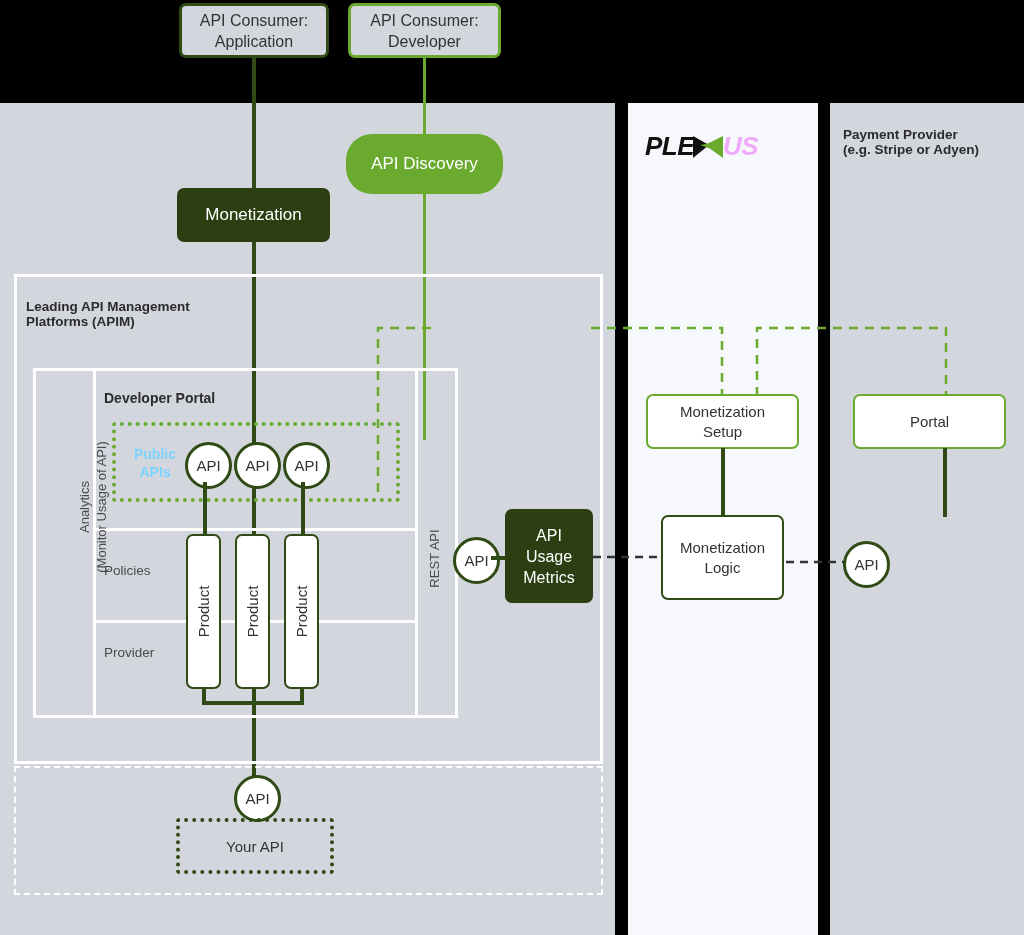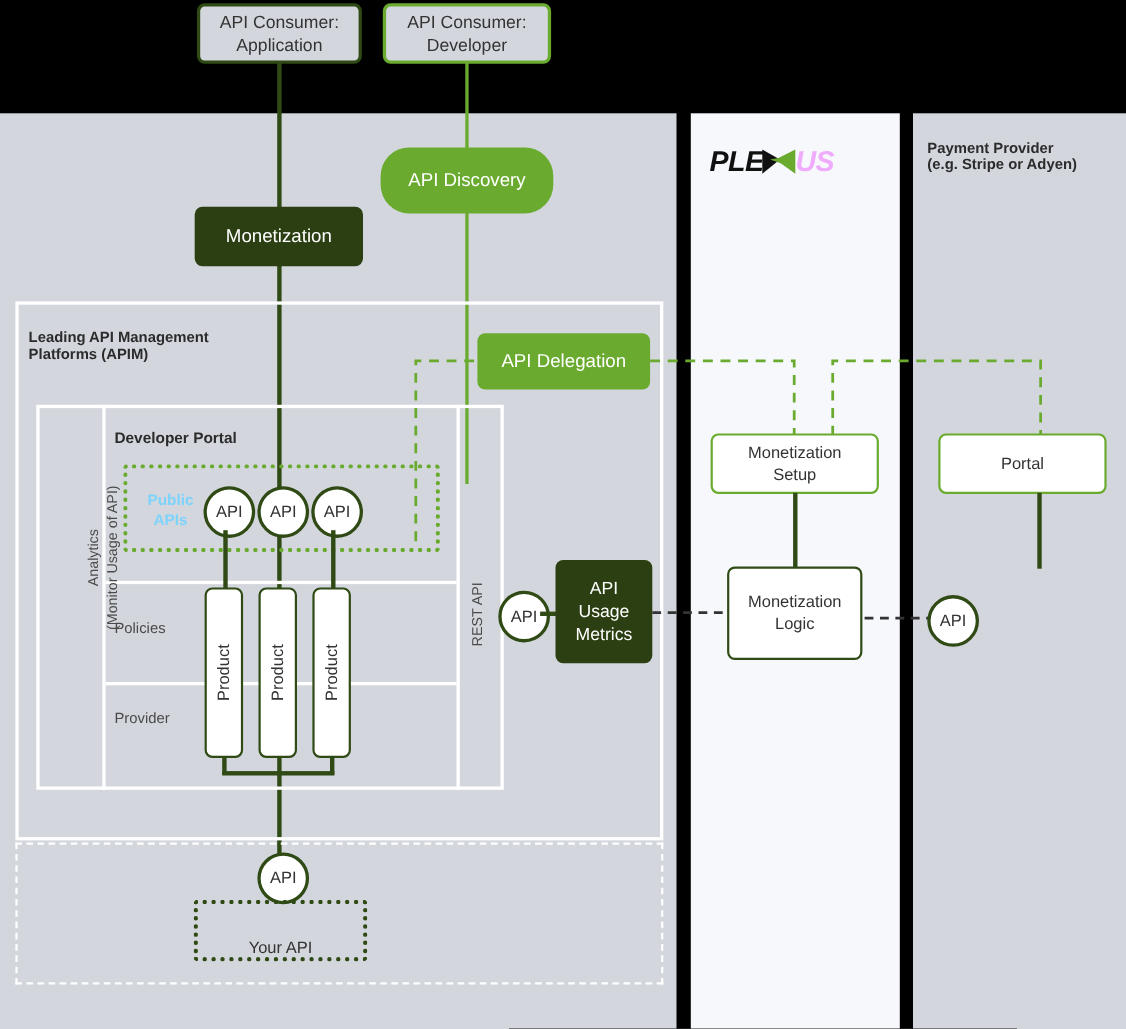--- a/index.html
+++ b/index.html
@@ -154,40 +154,37 @@
   <div class="abs line-h" style="left:491px;top:556px;width:16px;"></div>
   <div class="abs node box-darkgreen" style="left:505px;top:509px;width:88px;height:94px;font-size:16px;line-height:21px;">
     <span>API
 Usage
 Metrics</span>
   </div>
 
   <div class="abs api-circle" style="left:234px;top:775px;width:41px;height:41px;">
     <span>API</span>
   </div>
-  <div class="abs dotted-dark" style="left:176px;top:818px;width:158px;height:56px;align-items:flex-end;">
+  <div class="abs dotted-dark" style="left:176px;top:818px;width:158px;height:56px;">
     <span>Your API</span>
   </div>
 
   <svg class="abs" style="left:0;top:0;width:1024px;height:935px;pointer-events:none;">
 
     <path d="M 378 492 L 378 328 L 434 328" fill="none" stroke="#6aab2f" stroke-width="2.5" stroke-dasharray="9,7"></path>
 
     <path d="M 591 328 L 722 328 L 722 396" fill="none" stroke="#6aab2f" stroke-width="2.5" stroke-dasharray="9,7"></path>
 
     <path d="M 757 396 L 757 328 L 946 328 L 946 396" fill="none" stroke="#6aab2f" stroke-width="2.5" stroke-dasharray="9,7"></path>
 
     <path d="M 593 557 L 660 557" fill="none" stroke="#333" stroke-width="2.5" stroke-dasharray="8,6"></path>
 
     <path d="M 786 562 L 844 562" fill="none" stroke="#333" stroke-width="2.5" stroke-dasharray="8,6"></path>
   </svg>
 
-  <div class="abs node box-brightgreen" style="left:434px;top:303px;width:157px;height:51px;">
-    <span>API Delegation</span>
-  </div>
 
   <div class="abs logo" style="left:645px;top:131px;">
     <span class="blk">PLE</span><svg width="34" height="26" viewBox="0 0 34 26" style="vertical-align:-5px;margin:0 -2px 0 -3px;">
         <polygon points="2,2 18,11 2,24" fill="#111"></polygon>
         <polygon points="32,2 14,11 32,24" fill="#6aab2f"></polygon>
         <polygon points="9,11 26,8 26,17" fill="#6aab2f"></polygon>
       </svg><span class="grn">US</span>
   </div>
 
   <div class="abs node box-white-light" style="left:646px;top:394px;width:153px;height:55px;">

